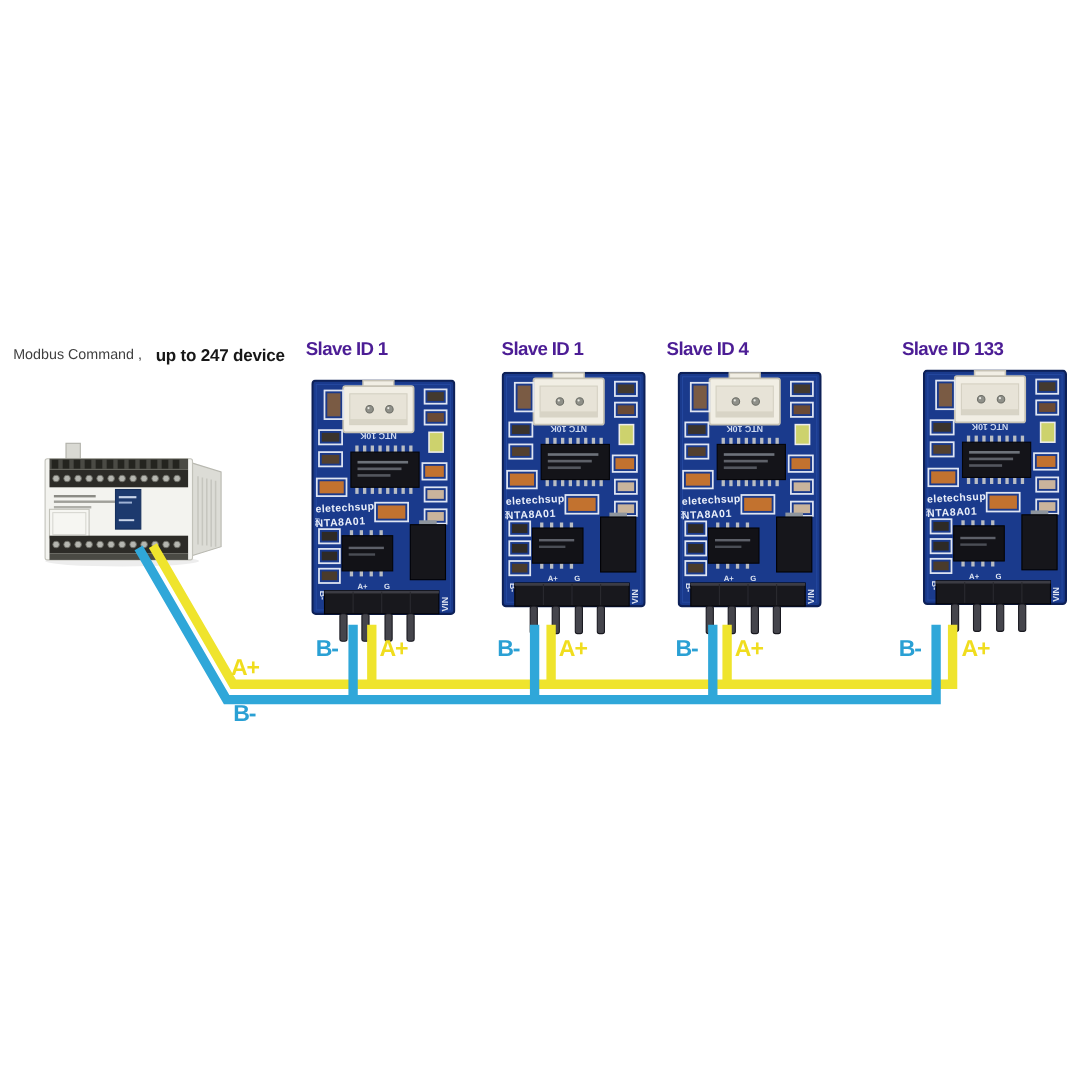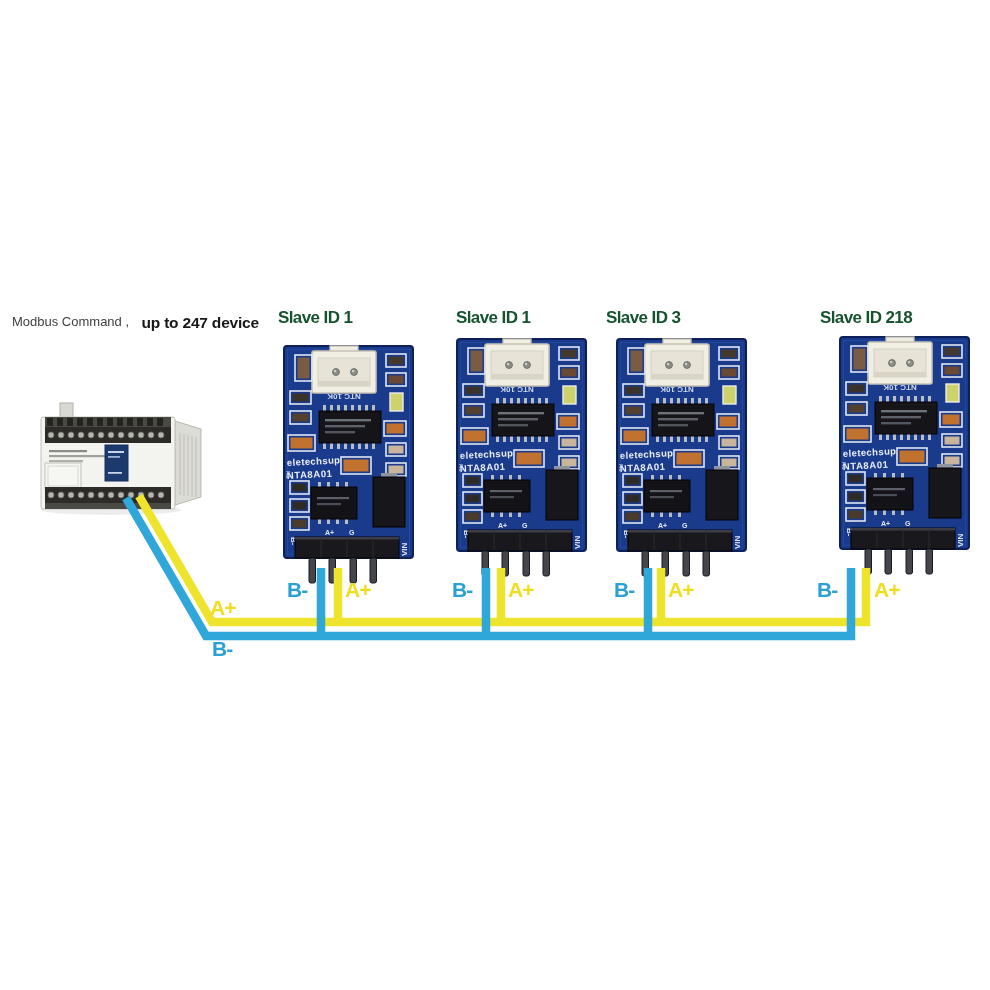--- a/index.html
+++ b/index.html
@@ -1,42 +1,42 @@
 <!DOCTYPE html>
 <html><head>
 <meta charset="utf-8">
 <style>
   html,body{margin:0;padding:0;background:#fff;}
   .canvas{position:relative;width:990px;height:806px;background:#ffffff;overflow:hidden;
           font-family:"Liberation Sans",sans-serif;}
   .caption{position:absolute;left:12px;top:314px;white-space:nowrap;}
   .caption .prefix{font-size:13px;color:#3f3f3f;vertical-align:2px;}
   .caption .emph{font-size:15.5px;font-weight:bold;color:#181818;margin-left:8px;letter-spacing:-0.2px;}
-  .slave-title{position:absolute;top:308px;font-size:17px;font-weight:bold;color:#14532d;
+  .slave-title{position:absolute;top:308px;font-size:17px;font-weight:bold;color:#4c1d95;
                letter-spacing:-0.6px;white-space:nowrap;}
   .module{position:absolute;width:131px;height:245px;}
   .wire-label{position:absolute;font-size:21px;font-weight:bold;letter-spacing:-1px;white-space:nowrap;}
   svg{display:block;}
   .layer{position:absolute;left:0;top:0;width:990px;height:990px;pointer-events:none;}
 </style>
 </head>
 <body>
 
 <div class="canvas">
 
   <div class="caption">
     <span class="prefix">Modbus Command ,</span>
     <span class="emph">up to 247 device</span>
   </div>
 
   <div>
       <div class="slave-title" style="left:278px">Slave ID 1</div>
       <div class="slave-title" style="left:456px">Slave ID 1</div>
-      <div class="slave-title" style="left:606px">Slave ID 3</div>
-      <div class="slave-title" style="left:820px">Slave ID 218</div>
+      <div class="slave-title" style="left:606px">Slave ID 4</div>
+      <div class="slave-title" style="left:820px">Slave ID 133</div>
     </div>
 
   <svg style="position:absolute;left:33px;top:393px;" width="178" height="132" viewBox="0 0 178 132">
     <g>
       <ellipse cx="78" cy="117" rx="70" ry="5" fill="#000000" opacity="0.07"></ellipse>
       <rect x="27" y="10" width="13" height="17" fill="#d9d9d3" stroke="#b0b0a8"></rect>
       <polygon points="142,28 168,36 168,104 142,112" fill="#dcdcd6" stroke="#b8b8b0"></polygon>
       <g stroke="#c6c6bf" stroke-width="1.4">
         <line x1="147" y1="40" x2="147" y2="102"></line>
           <line x1="151" y1="41" x2="151" y2="103"></line>

